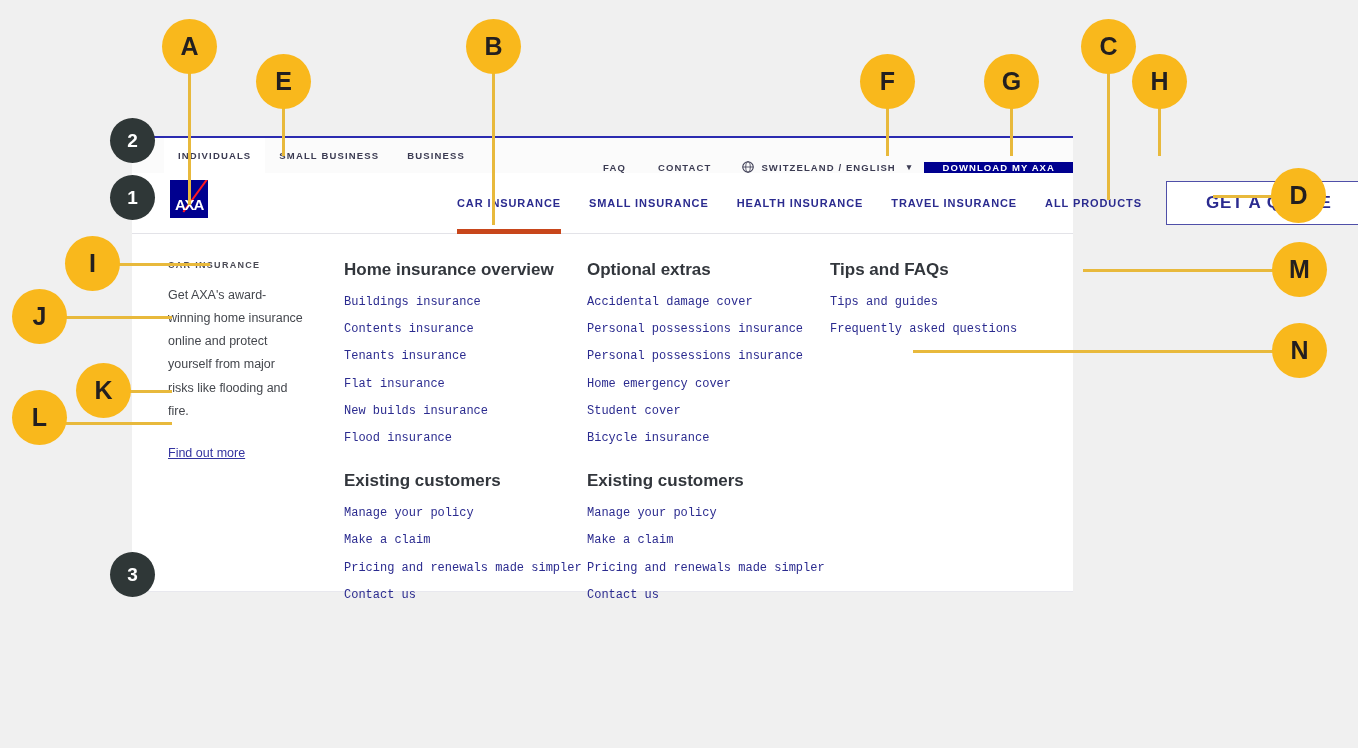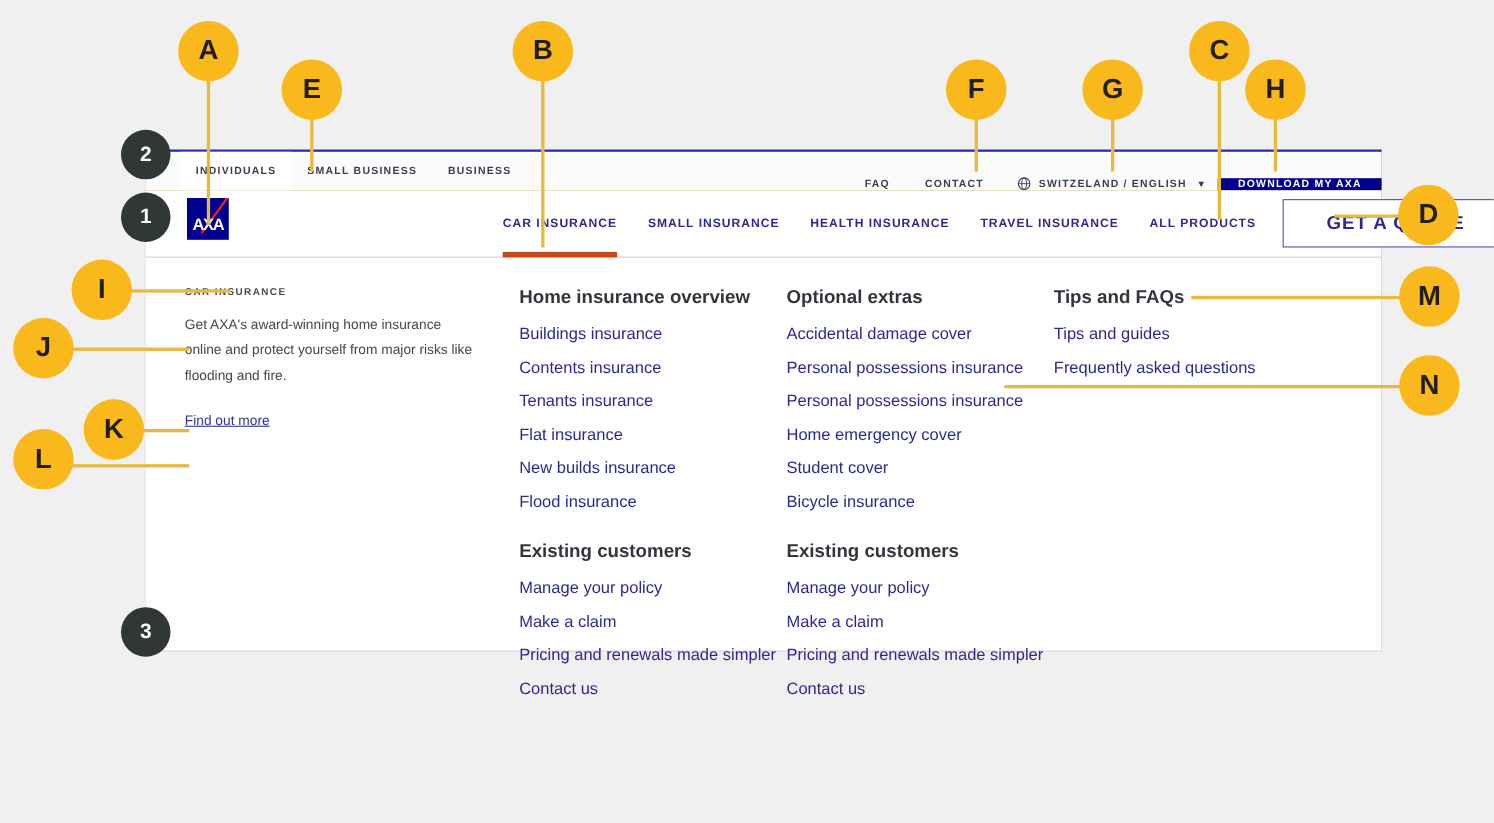--- a/index.html
+++ b/index.html
@@ -41,22 +41,22 @@
     z-index: 35;
   }
   .leader.v { width: 3px; }
   .leader.h { height: 3px; }
 
   
   .site {
     position: absolute;
     left: 132px;
     top: 136px;
-    width: 1124px;
-    background: #a16207;
+    width: 941px;
+    background: #3b82f6;
     z-index: 10;
   }
 
   
   .utility-bar {
     position: relative;
     height: 37px;
     background: #fbfbfb;
     border-top: 2px solid #2b2bb0;
     box-sizing: border-box;
@@ -286,24 +286,25 @@
   .mcol.c3 { width: 243px; }
   .mhead {
     font-size: 17px;
     font-weight: bold;
     color: #32363c;
     margin: 0 0 16px 0;
   }
   .mhead.second { margin-top: 26px; }
   .mlink {
     display: block;
-    font-size: 15px;
+    font-size: 12px;
     color: #2b2b8f;
     margin-bottom: 14px;
     line-height: 1.1;
+    font-family: Liberation Mono, monospace;
   }
   .mlink:last-child { margin-bottom: 0; }
 
   .dim-left-strip {
     position: absolute;
     left: 0; top: 0;
     width: 132px; height: 748px;
     background: #f0f0f0;
     z-index: 5;
   }

